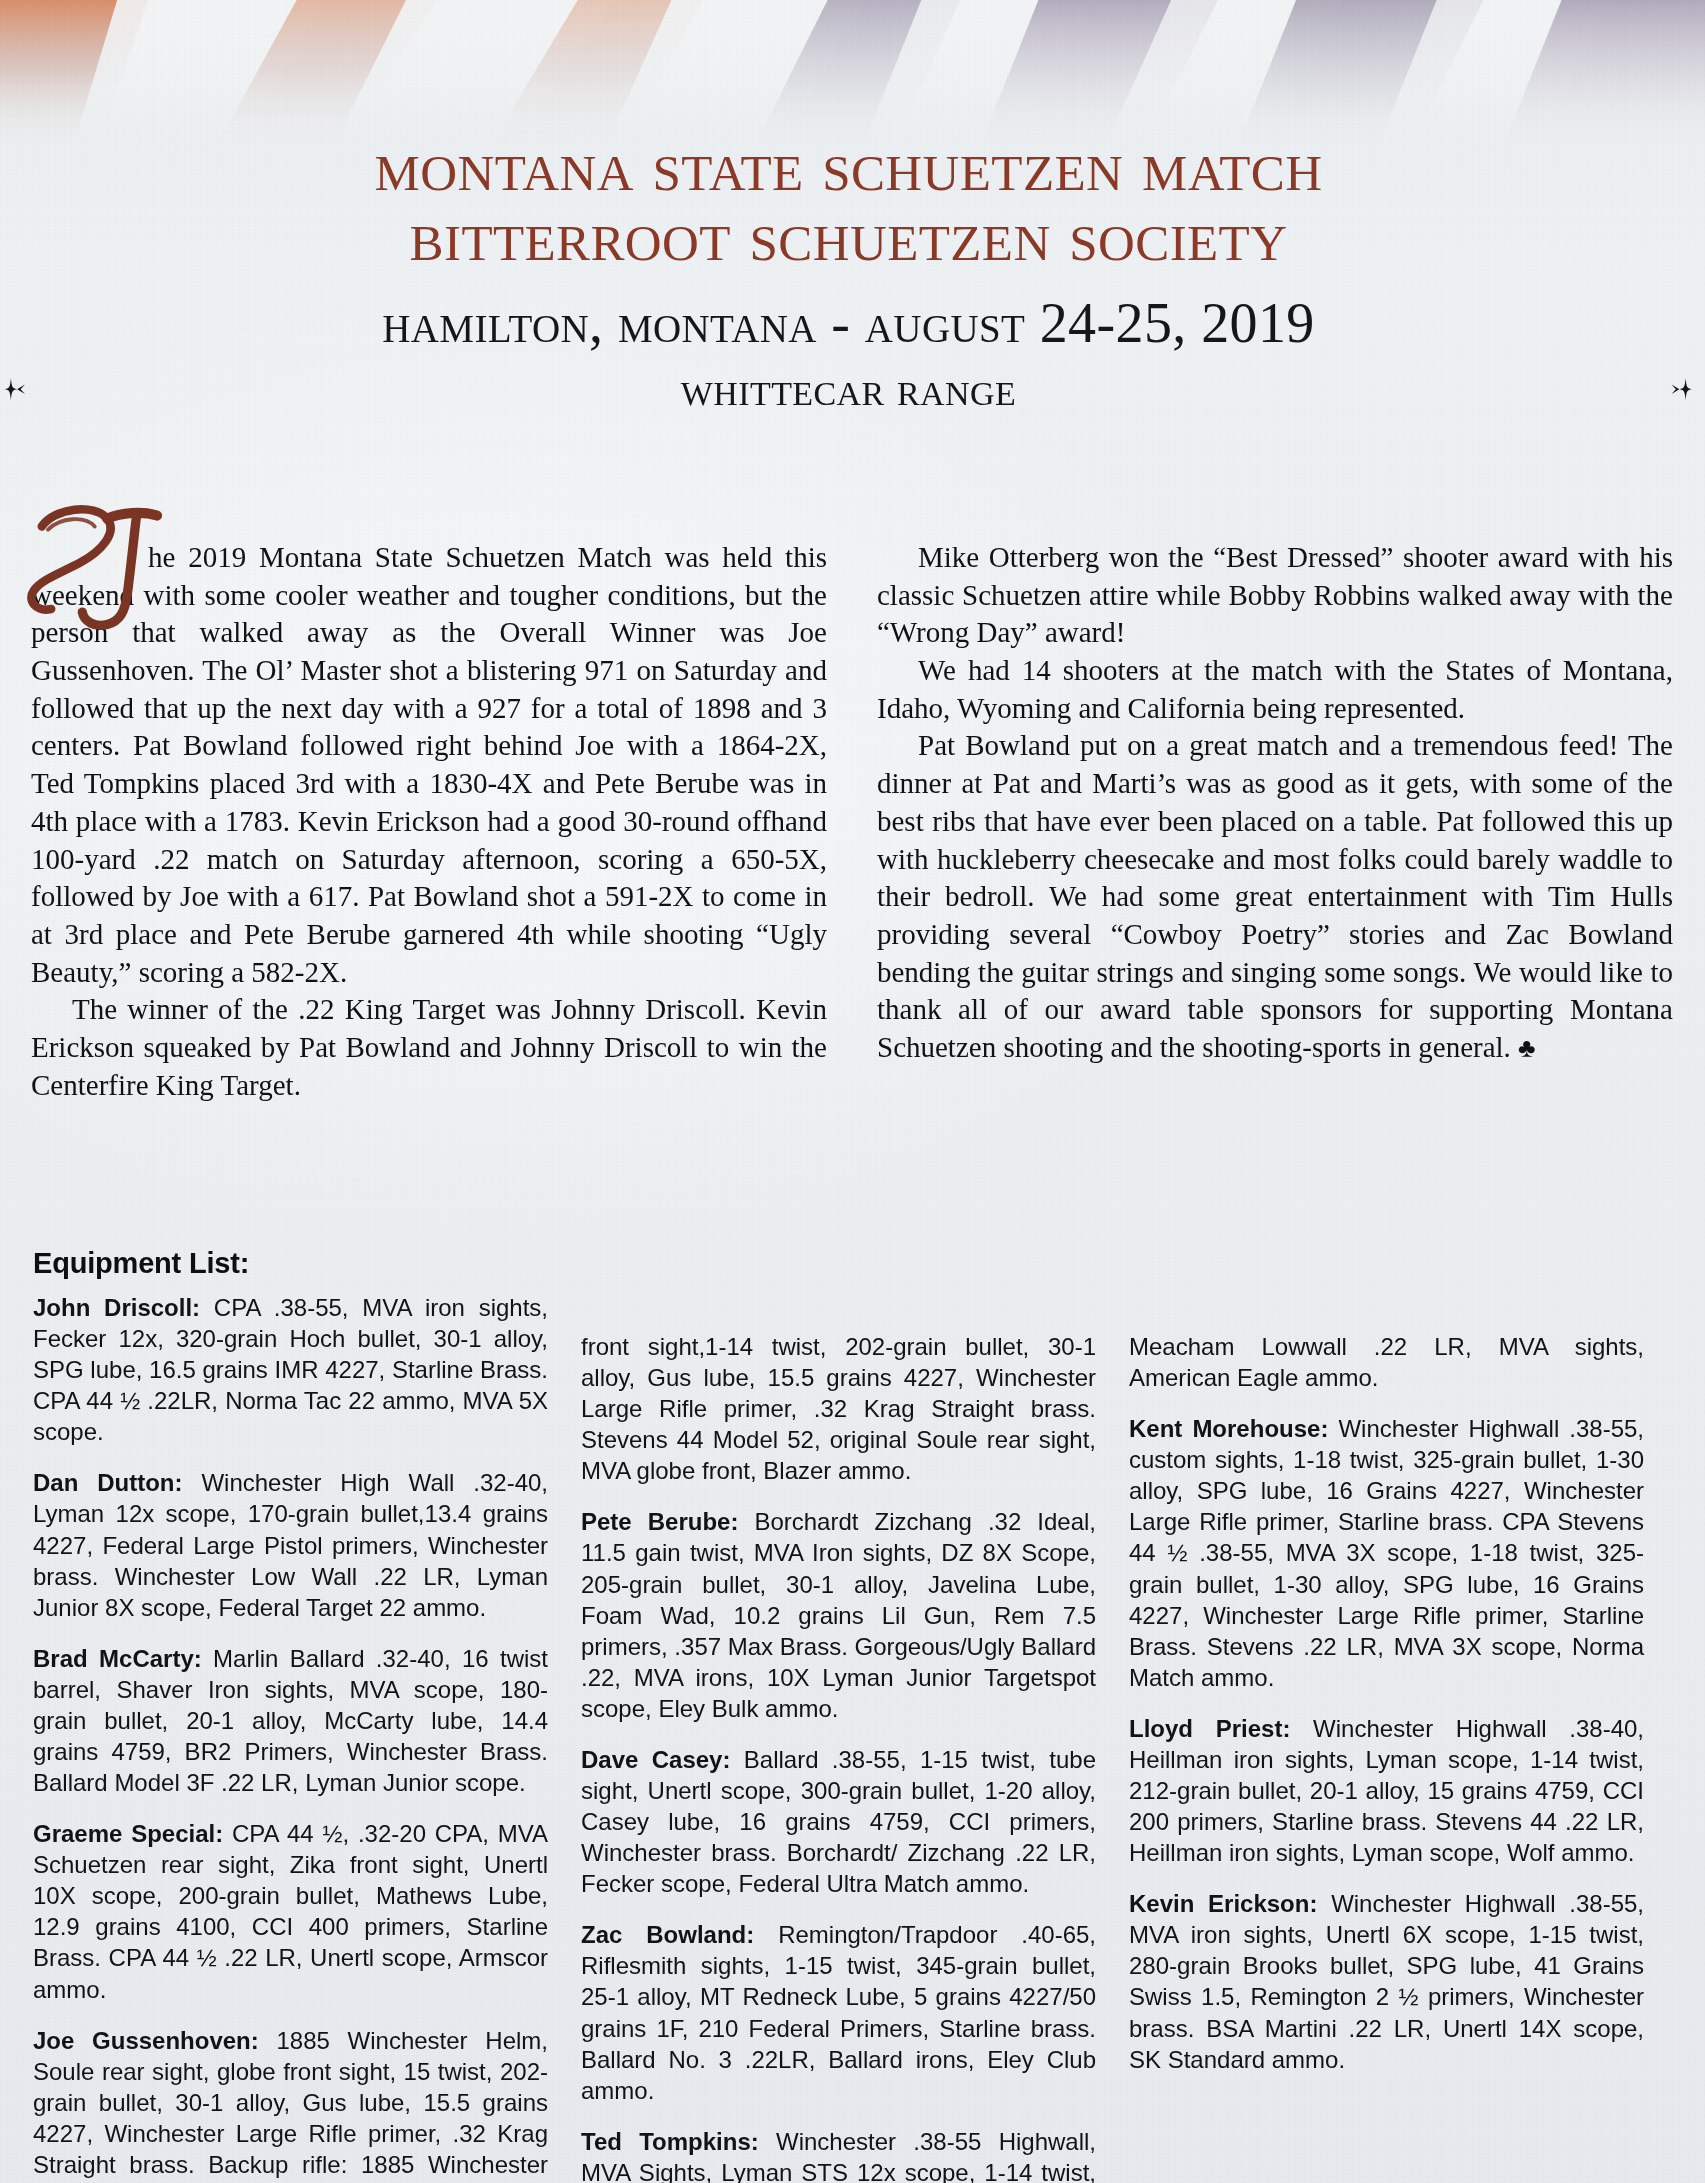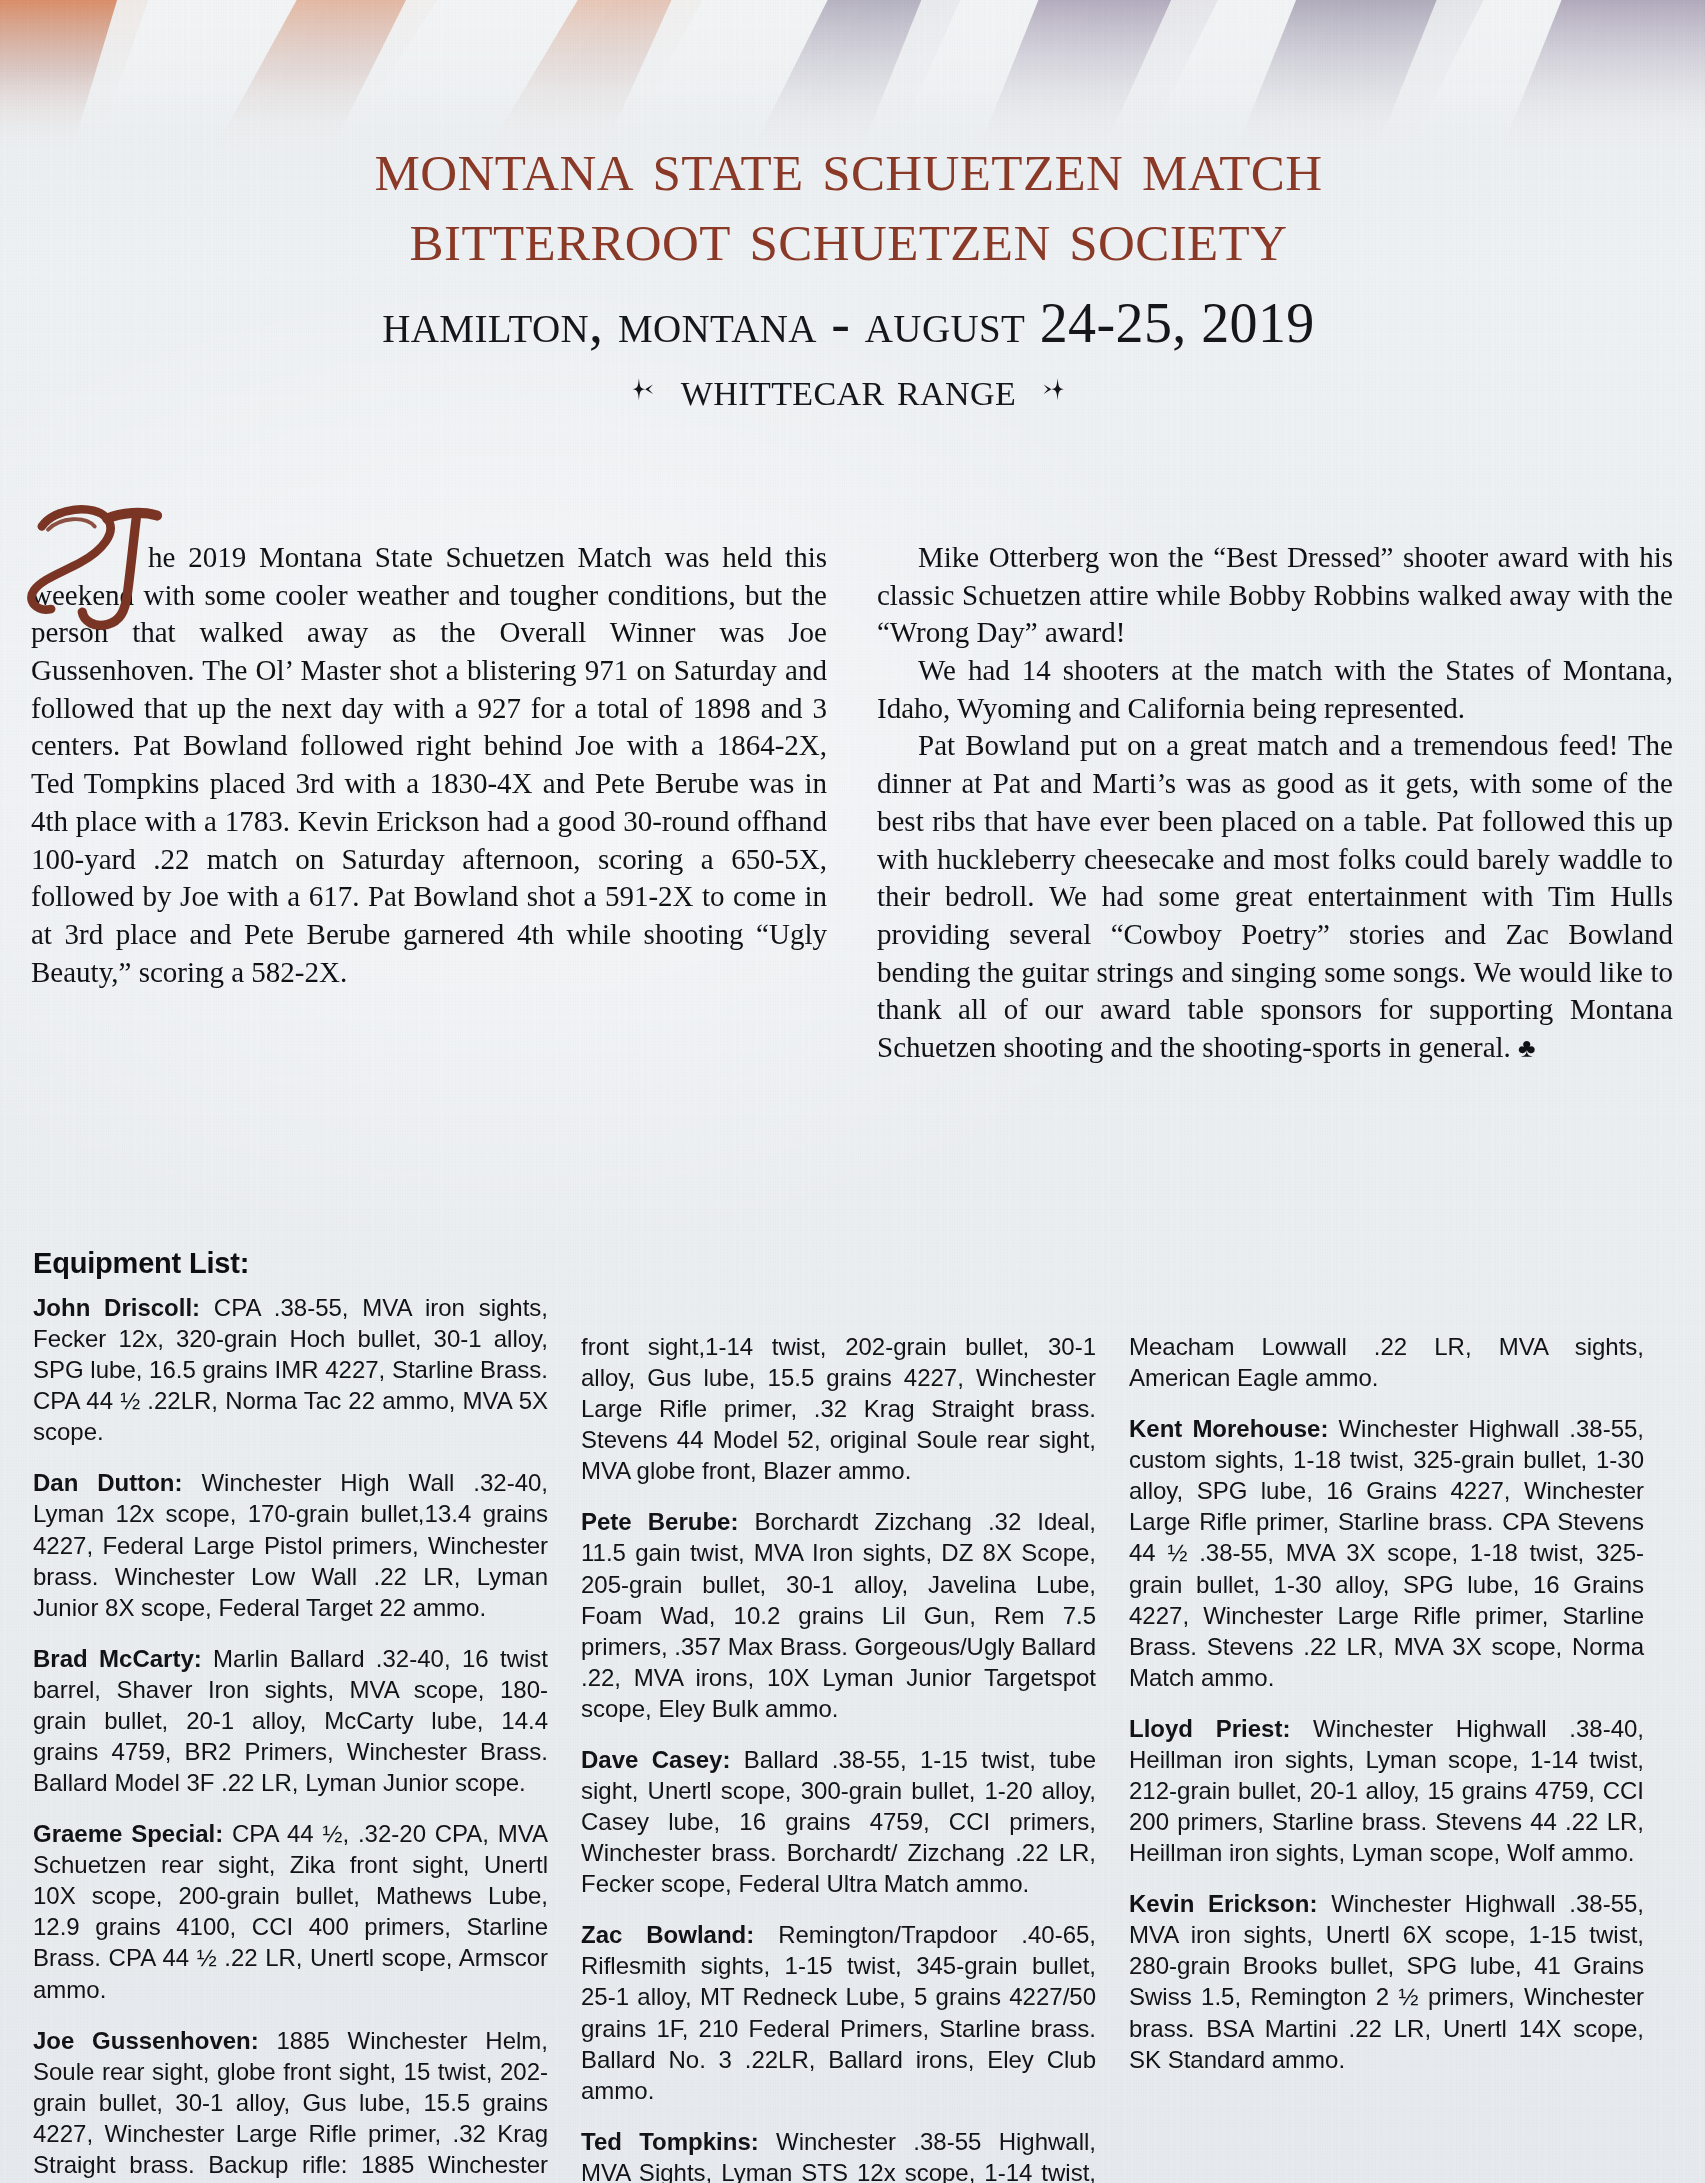--- a/index.html
+++ b/index.html
@@ -74,21 +74,21 @@
   .title-4 {
     font-size: 48px;
     color: #15171a;
     margin-top: 6.2px;
     font-variant: small-caps;
     text-transform: lowercase;
     font-family: "Liberation Serif", serif;
     letter-spacing: 0.4px;
     display: flex;
     align-items: center;
-    justify-content: center;
+    justify-content: space-between;
     gap: 26px;
   }
   .spark { display: inline-block; }
   .spark svg { display: block; }
 
   
   .story {
     position: absolute;
     top: 539px;
     left: 31px;
@@ -237,20 +237,21 @@
         <svg width="144" height="141" viewBox="0 0 185 180" xmlns="http://www.w3.org/2000/svg" aria-hidden="true">
           <g fill="none" stroke="#7B3524" stroke-linecap="round">
             <path d="M28 36 C44 12 96 6 112 26 C126 44 104 68 78 82 C52 96 28 104 18 118 C8 132 22 146 40 142" stroke-width="11"></path>
             <path d="M112 26 C130 18 158 16 176 22" stroke-width="13"></path>
             <path d="M150 20 C146 52 142 92 138 122 C135 146 128 158 112 162 C96 166 82 158 80 146" stroke-width="12"></path>
             <path d="M36 40 C52 24 84 22 96 36" stroke-width="5" opacity="0.85"></path>
           </g>
         </svg>
       </div>
       <p class="first"><span class="dropcap-indent"></span><span>he 2019 Montana State Schuetzen Match was held this weekend with some cooler weather and tougher conditions, but the person that walked away as the Overall Winner was Joe Gussenhoven. The Ol’ Master shot a blistering 971 on Saturday and followed that up the next day with a 927 for a total of 1898 and 3 centers. Pat Bowland followed right behind Joe with a 1864-2X, Ted Tompkins placed 3rd with a 1830-4X and Pete Berube was in 4th place with a 1783. Kevin Erickson had a good 30-round offhand 100-yard .22 match on Saturday afternoon, scoring a 650-5X, followed by Joe with a 617. Pat Bowland shot a 591-2X to come in at 3rd place and Pete Berube garnered 4th while shooting “Ugly Beauty,” scoring a 582-2X.</span></p>
+      <p>The winner of the .22 King Target was Johnny Driscoll. Kevin Erickson squeaked by Pat Bowland and Johnny Driscoll to win the Centerfire King Target.</p>
     </div>
 
     <div class="story-col">
       <p>Mike Otterberg won the “Best Dressed” shooter award with his classic Schuetzen attire while Bobby Robbins walked away with the “Wrong Day” award!</p>
       <p>We had 14 shooters at the match with the States of Montana, Idaho, Wyoming and California being represented.</p>
       <p><span>Pat Bowland put on a great match and a tremendous feed! The dinner at Pat and Marti’s was as good as it gets, with some of the best ribs that have ever been placed on a table. Pat followed this up with huckleberry cheesecake and most folks could barely waddle to their bedroll. We had some great entertainment with Tim Hulls providing several “Cowboy Poetry” stories and Zac Bowland bending the guitar strings and singing some songs. We would like to thank all of our award table sponsors for supporting Montana Schuetzen shooting and the shooting-sports in general.</span> <span class="club">♣</span></p>
     </div>
 
   </div>
 

